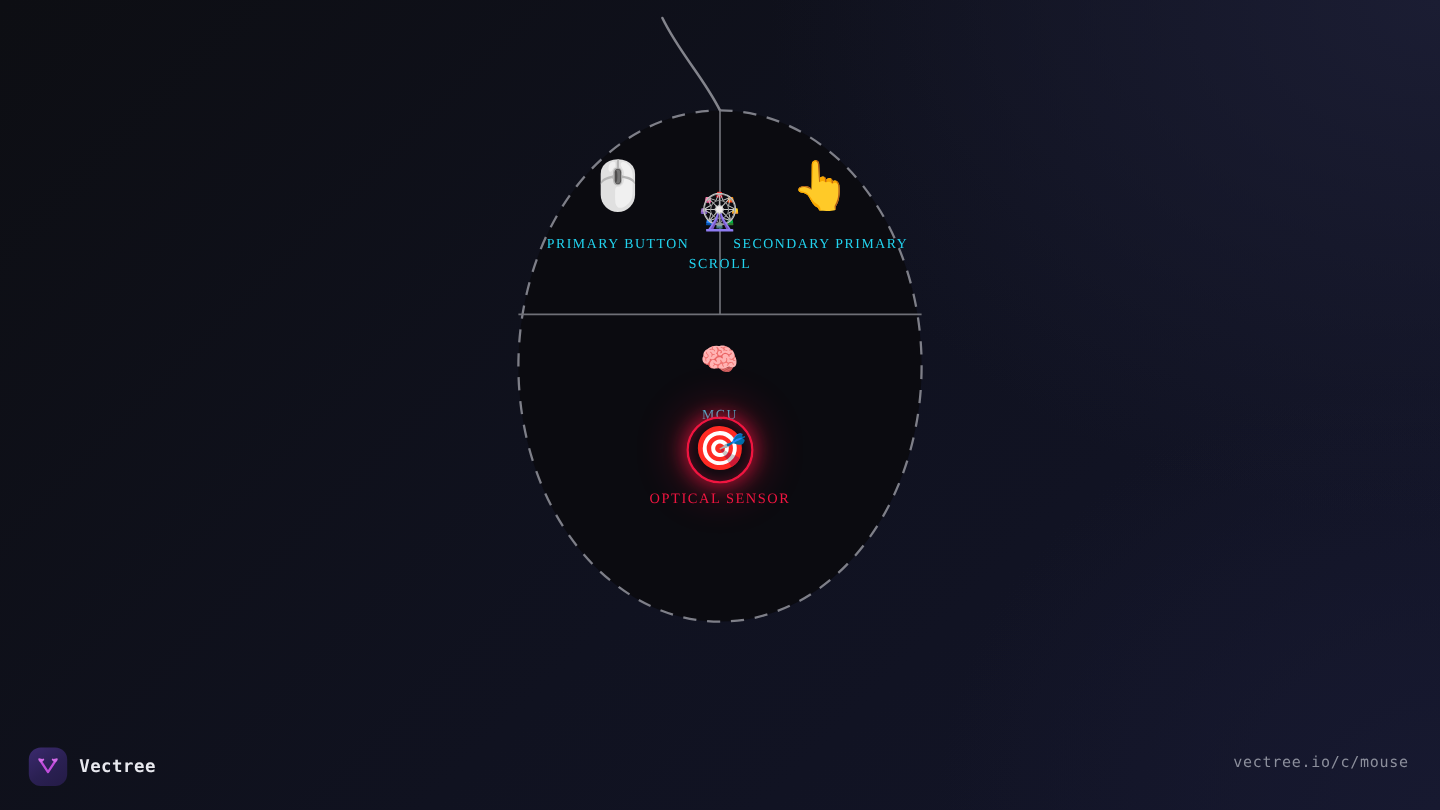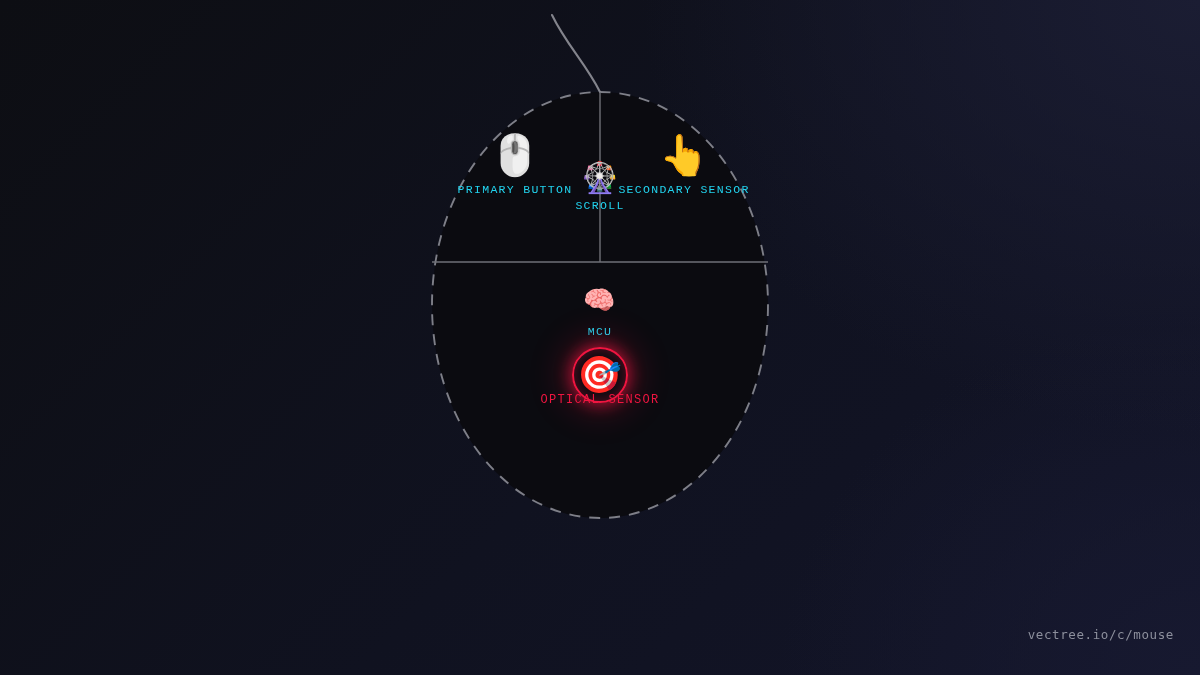--- a/index.html
+++ b/index.html
@@ -26,24 +26,24 @@
     transform:translate(-50%,-50%);
     display:flex; flex-direction:column; align-items:center;
     white-space:nowrap;
   }
   .node .glyph {
     font-family:"DejaVu Sans","Liberation Sans",sans-serif;
     line-height:1;
     display:block;
   }
   .node .label {
-    margin-top:2px;
+    margin-top:17px;
     font-size:11.5px;
     letter-spacing:1.3px;
-    font-family:Liberation Mono, monospace;
+    font-family:Liberation Serif, serif;
   }
 
   
   #node-primary { left:515px; top:155px; }
   #node-primary .glyph { font-size:40px; }
   #node-primary .label { position:absolute; top:46px; left:50%; transform:translateX(-50%); }
 
   
   #node-secondary { left:684px; top:155px; }
   #node-secondary .glyph { font-size:40px; }
@@ -113,38 +113,50 @@
     <line x1="432" y1="262" x2="768" y2="262" stroke="#6f7077" stroke-width="1.4"></line>
   </svg>
 
   <div class="node" id="node-primary">
     <span class="glyph">🖱️</span>
     <span class="label" style="color:#22d3ee">PRIMARY BUTTON</span>
   </div>
 
   <div class="node" id="node-secondary">
     <span class="glyph">👆</span>
-    <span class="label" style="color:#22d3ee">SECONDARY SENSOR</span>
+    <span class="label" style="color:#22d3ee">SECONDARY PRIMARY</span>
   </div>
 
   <div class="node" id="node-scroll">
     <span class="glyph">🎡</span>
     <span class="label" style="color:#22d3ee">SCROLL</span>
   </div>
 
   <div class="node" id="node-mcu">
     <span class="glyph">🧠</span>
     <span class="label" style="color:#22d3ee">MCU</span>
   </div>
 
   <div class="node" id="node-sensor">
     <div class="ring">
       <span class="glyph">🎯</span>
     </div>
     <span class="label" style="color:#f01540">OPTICAL SENSOR</span>
   </div>
 
   <div id="footer-brand">
+    <div id="brand-row">
+      <div id="brand-logo">
+        <svg width="20" height="20" viewBox="0 0 20 20">
+          <path d="M4.2 5.6 L10 14.4 L15.8 5.6" fill="none" stroke="#c04ddb" stroke-width="1.9" stroke-linecap="round" stroke-linejoin="round"></path>
+          <path d="M4.2 5.6 L2.6 3.6 M4.2 5.6 L6.1 3.9" fill="none" stroke="#d36ae8" stroke-width="1.5" stroke-linecap="round"></path>
+          <path d="M15.8 5.6 L17.4 3.6 M15.8 5.6 L13.9 3.9" fill="none" stroke="#d36ae8" stroke-width="1.5" stroke-linecap="round"></path>
+          <circle cx="3.9" cy="4.5" r="1.5" fill="#d36ae8"></circle>
+          <circle cx="16.1" cy="4.5" r="1.5" fill="#d36ae8"></circle>
+        </svg>
+      </div>
+      <span id="brand-name">Vectree</span>
+    </div>
   </div>
 
   <div id="footer-url">vectree.io/c/mouse</div>
 
 </div>
 
 </body></html>

